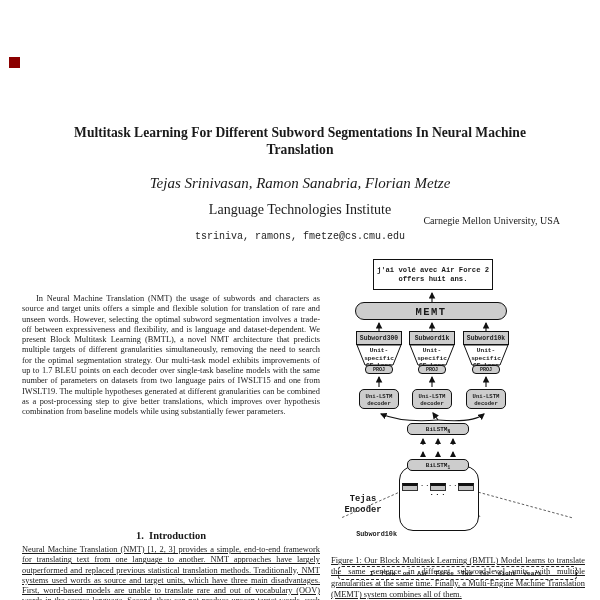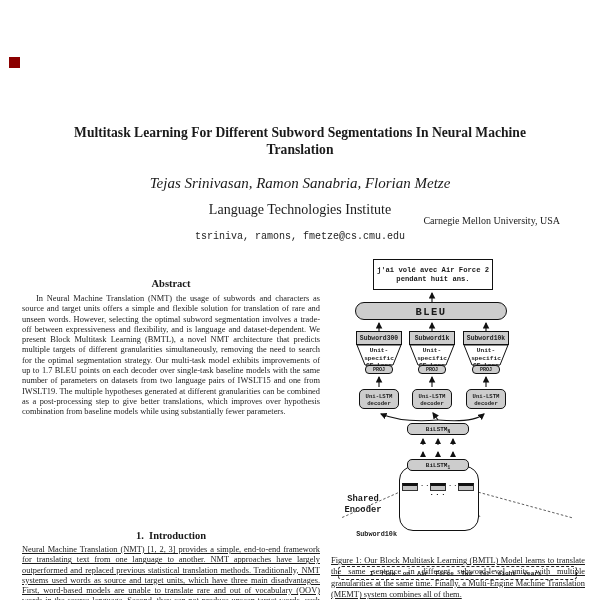--- a/index.html
+++ b/index.html
@@ -54,21 +54,20 @@
 <div class="page">
 
   <div class="abs corner-marker"></div>
 
   <div class="abs title">Multitask Learning For Different Subword Segmentations In Neural Machine Translation</div>
   <div class="abs authors">Tejas Srinivasan, Ramon Sanabria, Florian Metze</div>
   <div class="abs affil1">Language Technologies Institute</div>
   <div class="abs affil2">Carnegie Mellon University, USA</div>
   <div class="abs email">tsriniva, ramons, fmetze@cs.cmu.edu</div>
 
-  <div class="abs col-left sec-head abstract-head">Abstract</div>
   <div class="abs col-left body-txt indent abstract-body">In Neural Machine Translation (NMT) the usage of subwords and characters as source and target units offers a simple and flexible solution for translation of rare and unseen words. However, selecting the optimal subword segmentation involves a trade-off between expressiveness and flexibility, and is language and dataset-dependent. We present Block Multitask Learning (BMTL), a novel NMT architecture that predicts multiple targets of different granularities simultaneously, removing the need to search for the optimal segmentation strategy. Our multi-task model exhibits improvements of up to 1.7 BLEU points on each decoder over single-task baseline models with the same number of parameters on datasets from two language pairs of IWSLT15 and one from IWSLT19. The multiple hypotheses generated at different granularities can be combined as a post-processing step to give better translations, which improves over hypothesis combination from baseline models while using substantially fewer parameters.</div>
 
   <div class="abs col-left sec-head intro-head">1.  Introduction</div>
   <div class="abs col-left body-txt intro-body">Neural Machine Translation (NMT) [1, 2, 3] provides a simple, end-to-end framework for translating text from one language to another. NMT approaches have largely outperformed and replaced previous statistical translation methods. Traditionally, NMT systems used words as source and target units, which have three main disadvantages. First, word-based models are unable to translate rare and out of vocabulary (OOV) words in the source language. Second, they can not produce unseen target words, such as morphologi-</div>
 
   <div class="abs fig">
 
     <svg class="overlay" viewBox="0 0 254 280">
       <defs>
         <marker id="ah" markerWidth="7" markerHeight="7" refX="5" refY="3" orient="auto">
@@ -109,24 +108,24 @@
       <path d="M71,235 L10,262" stroke="#333" stroke-width="0.8" stroke-dasharray="2.5,2" fill="none"></path>
       <path d="M87,235 L78,262" stroke="#333" stroke-width="0.8" stroke-dasharray="2.5,2" fill="none"></path>
       <path d="M99,235 L95,262" stroke="#333" stroke-width="0.8" stroke-dasharray="2.5,2" fill="none"></path>
       <path d="M115,235 L139,262" stroke="#333" stroke-width="0.8" stroke-dasharray="2.5,2" fill="none"></path>
       <path d="M127,235 L150,262" stroke="#333" stroke-width="0.8" stroke-dasharray="2.5,2" fill="none"></path>
       <path d="M143,235 L242,262" stroke="#333" stroke-width="0.8" stroke-dasharray="2.5,2" fill="none"></path>
     </svg>
 
     <div class="box white sent-box">
       <div>j'ai volé avec Air Force 2</div>
-      <div>pendant huit ans.</div>
+      <div>offers huit ans.</div>
     </div>
 
-    <div class="box gray memt">BLEU</div>
+    <div class="box gray memt">MEMT</div>
 
     <div class="box gray sub-box" style="left:25px">Subword300</div>
     <div class="loss-txt" style="left:25px">
       <div>Unit-specific</div>
       <div>CE Loss</div>
     </div>
     <div class="box gray proj" style="left:34px">PROJ</div>
     <div class="box gray dec" style="left:28px">
       <div>Uni-LSTM</div>
       <div>decoder</div>
@@ -156,21 +155,21 @@
 
     <div class="abs enc-wrap"></div>
     <div class="box gray bilstm" style="top:167px">
       <span>BiLSTM</span><sub>N</sub>
     </div>
     <div class="abs stack-dots">...</div>
     <div class="box gray bilstm" style="top:203px">
       <span>BiLSTM</span><sub>1</sub>
     </div>
     <div class="abs enc-label">
-      <div>Shared</div>
+      <div>Tejas</div>
       <div>Encoder</div>
     </div>
 
     <div class="abs in-label">Subword10k</div>
     <div class="emb" style="left:71px"></div>
     <div class="emb-dots" style="left:89px">...</div>
     <div class="emb" style="left:99px"></div>
     <div class="emb-dots" style="left:117px">...</div>
     <div class="emb" style="left:127px"></div>
 

